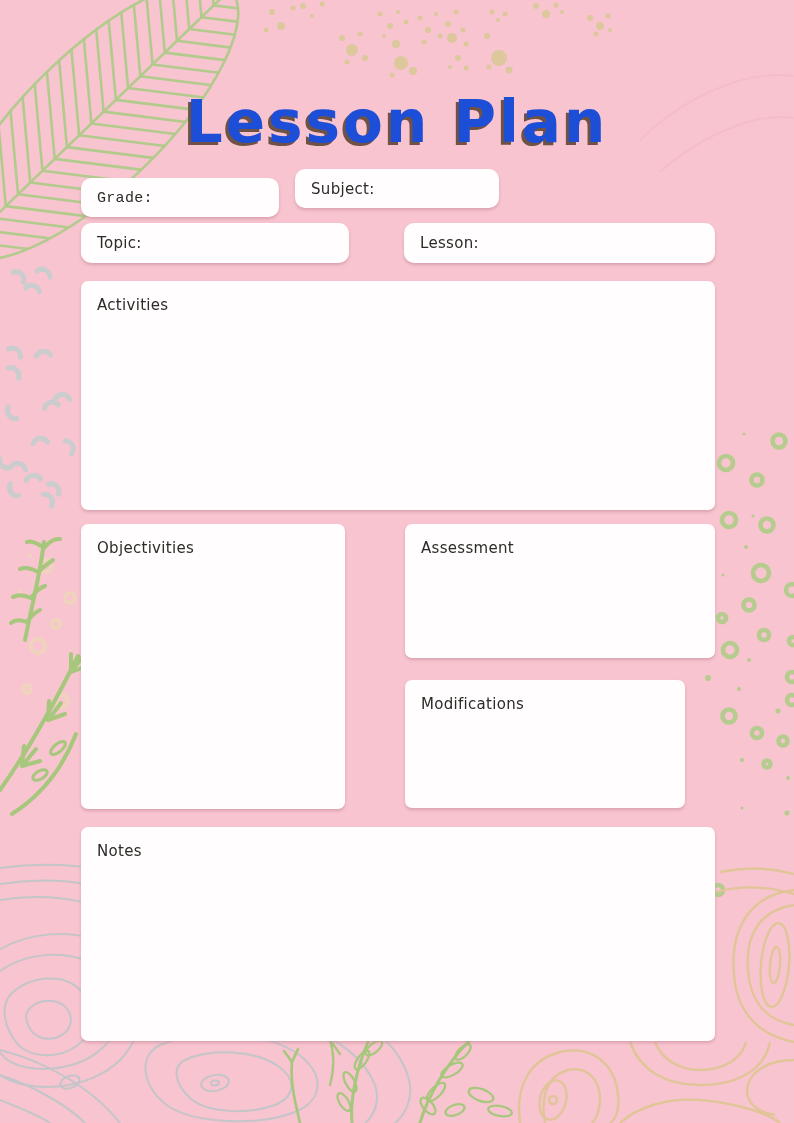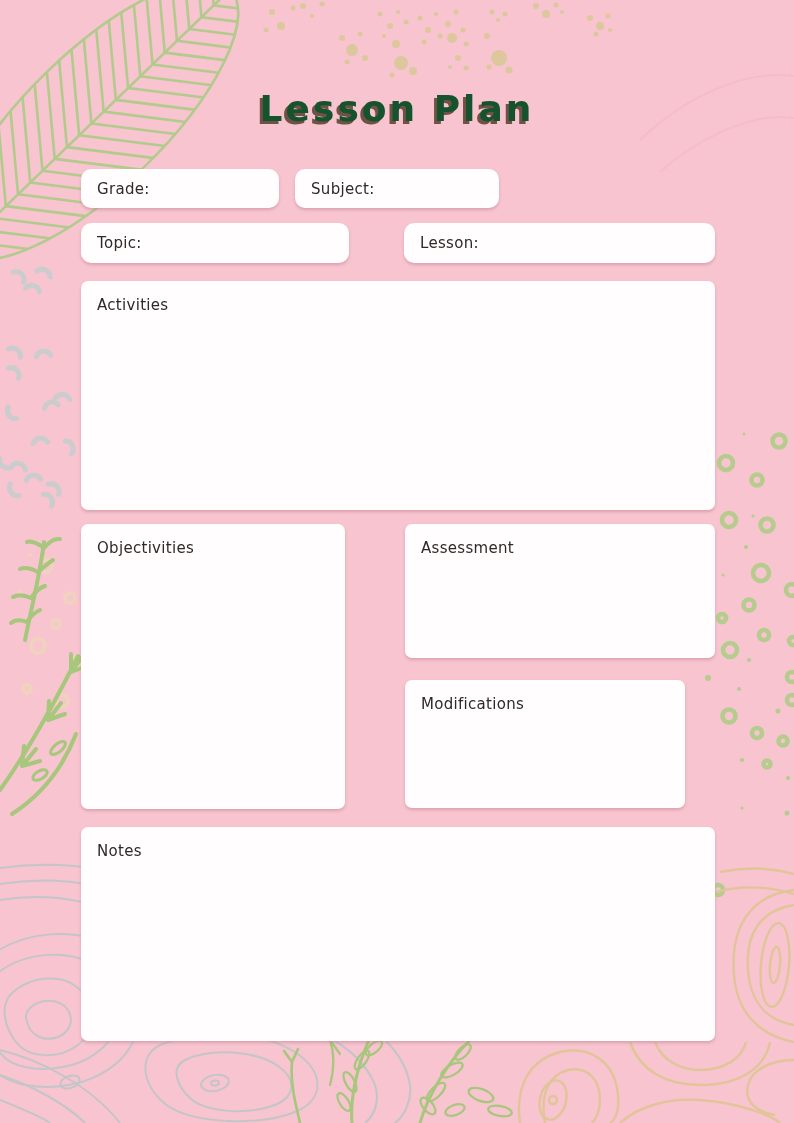--- a/index.html
+++ b/index.html
@@ -4,36 +4,36 @@
 <style>
   html,body{margin:0;padding:0;background:#e9e9e9;}
   .page{
     position:relative;width:794px;height:1123px;margin:0 auto;
     background:#f7c4cf;overflow:hidden;
     font-family:"DejaVu Sans","Liberation Sans",sans-serif;
   }
   .bg{position:absolute;left:0;top:0;width:794px;height:1123px;}
   .title{
     position:absolute;top:88px;left:0;width:100%;margin:0;
-    text-align:center;font-size:36px;font-weight:bold;letter-spacing:3px;
-    color:#14532d;text-shadow:-3px 3px 0 #6f5244;
+    text-align:center;font-size:58px;font-weight:bold;letter-spacing:3px;
+    color:#1d4ed8;text-shadow:-3px 3px 0 #6f5244;
   }
   .panel{
     position:absolute;background:#fffdfd;border-radius:10px;
     box-shadow:0 2px 3px rgba(186,121,138,.45);
   }
   .panel .label{
     position:absolute;left:16px;color:#2e2a28;font-size:15px;letter-spacing:.3px;
     white-space:nowrap;
   }
   .field .label{top:50%;transform:translateY(-50%);}
   .bigbox{border-radius:7px;}
   .bigbox .label{top:15px;}
   .value,.content{position:absolute;left:90px;top:12px;font-size:14px;color:#444;}
-  #grade{left:81px;top:169px;width:198px;height:39px;}
+  #grade{left:81px;top:178px;width:198px;height:39px;font-family:Liberation Mono, monospace;}
   #subject{left:295px;top:169px;width:204px;height:39px;text-decoration:underline;}
   #date{left:513px;top:169px;width:202px;height:39px;}
   #topic{left:81px;top:223px;width:268px;height:40px;}
   #lesson{left:404px;top:223px;width:311px;height:40px;}
   #activities{left:81px;top:281px;width:634px;height:229px;}
   #objectivities{left:81px;top:524px;width:264px;height:285px;}
   #assessment{left:405px;top:524px;width:310px;height:134px;}
   #modifications{left:405px;top:680px;width:280px;height:128px;}
   #notes{left:81px;top:827px;width:634px;height:214px;}
 </style>

